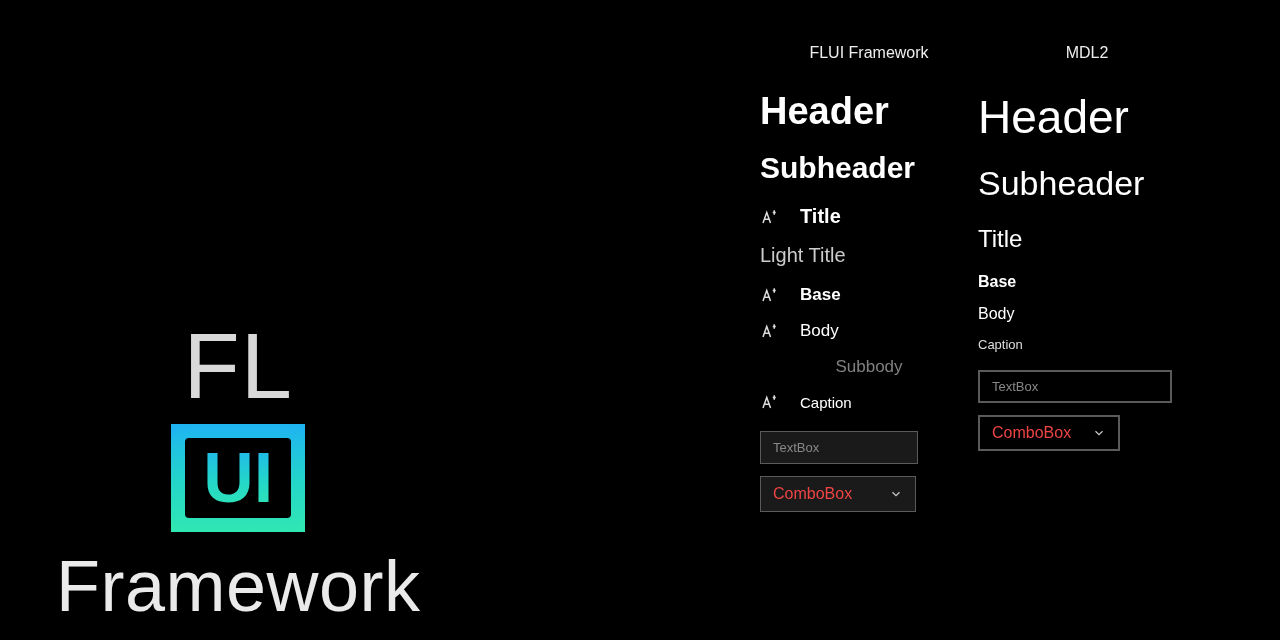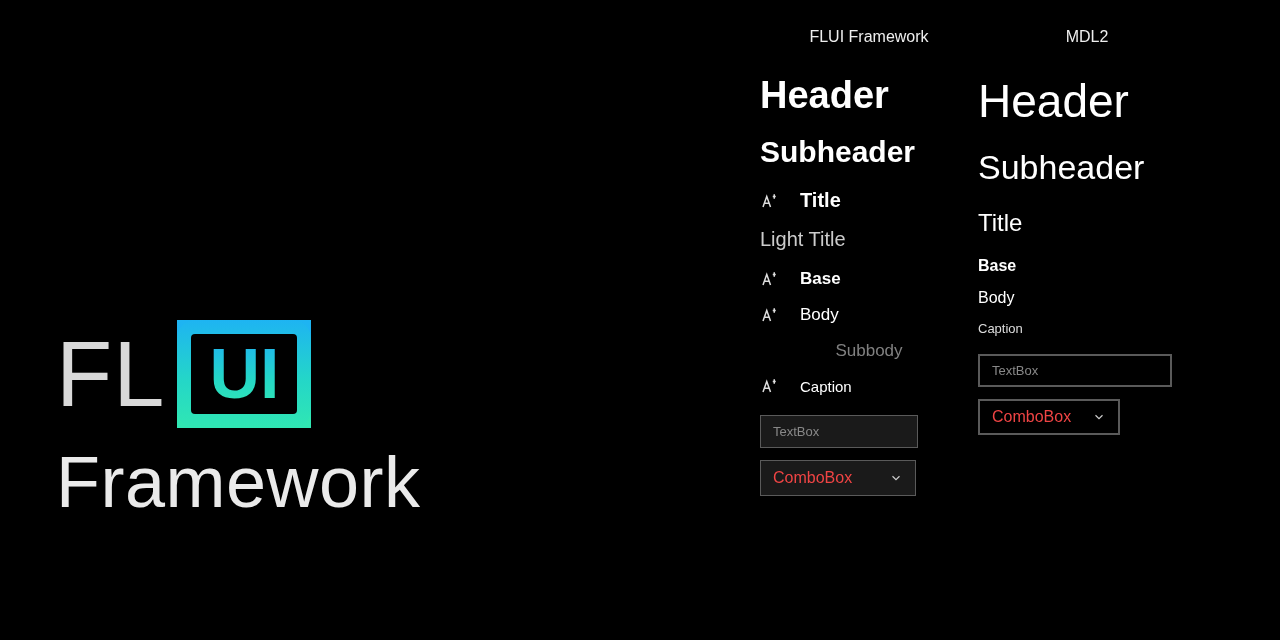--- a/index.html
+++ b/index.html
@@ -22,20 +22,21 @@
   }
   .logo {
     position: absolute;
     left: 56px;
     top: 320px;
   }
   .logo-line1 {
     display: flex;
     align-items: center;
     gap: 12px;
+    flex-direction: column;
   }
   .fl-text {
     font-size: 92px;
     font-weight: 300;
     color: #d9d9d9;
     letter-spacing: 1px;
     line-height: 1;
   }
   .ui-box {
     display: inline-flex;
@@ -74,21 +75,21 @@
     font-weight: 400;
     color: #eaeaea;
     margin-top: 18px;
     line-height: 1;
     letter-spacing: 0.5px;
   }
 
   .right {
     flex: 1;
     display: flex;
-    padding-top: 28px;
+    padding-top: 44px;
   }
   .col {
     display: flex;
     flex-direction: column;
   }
   .col-flui { width: 218px; }
   .col-mdl2 { width: 218px; }
 
   .col-heading {
     font-size: 16px;

